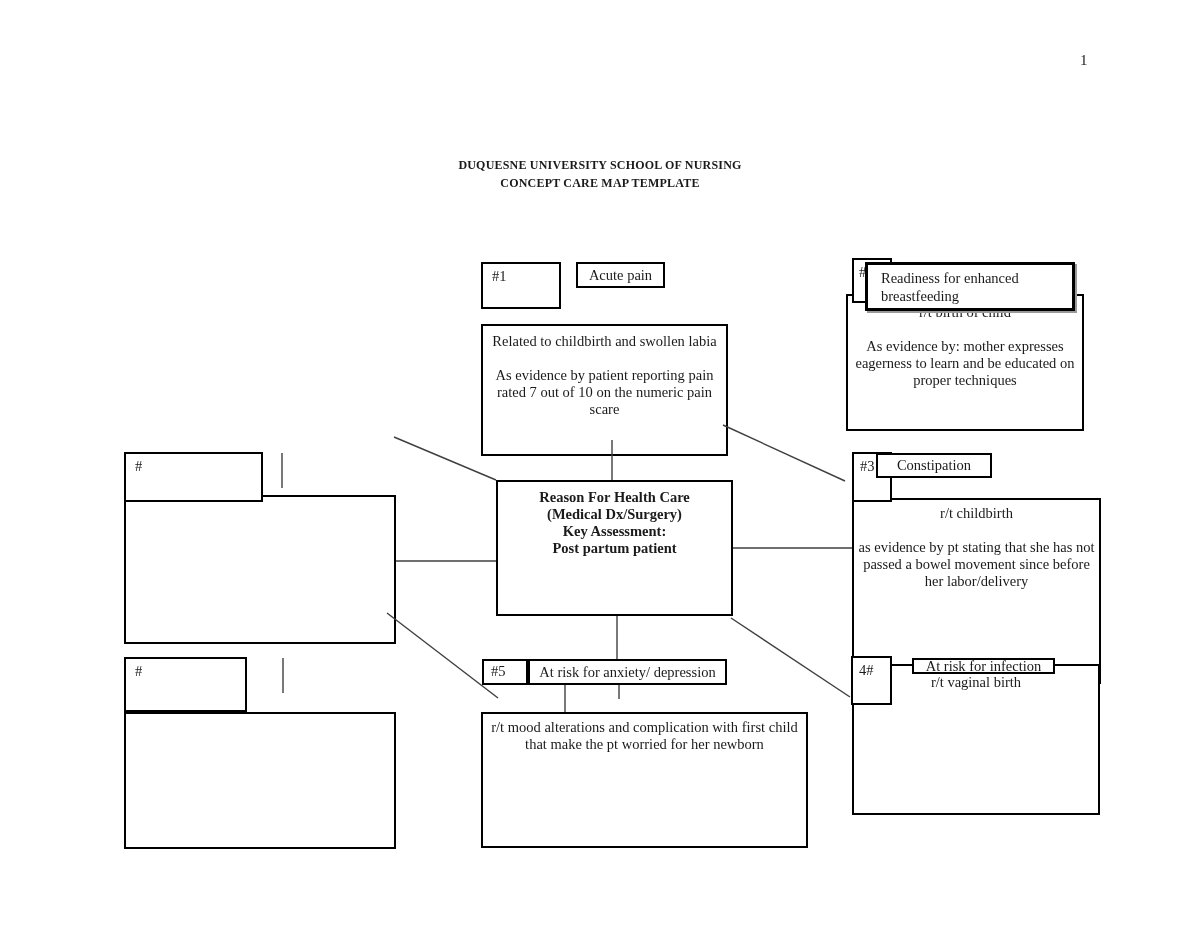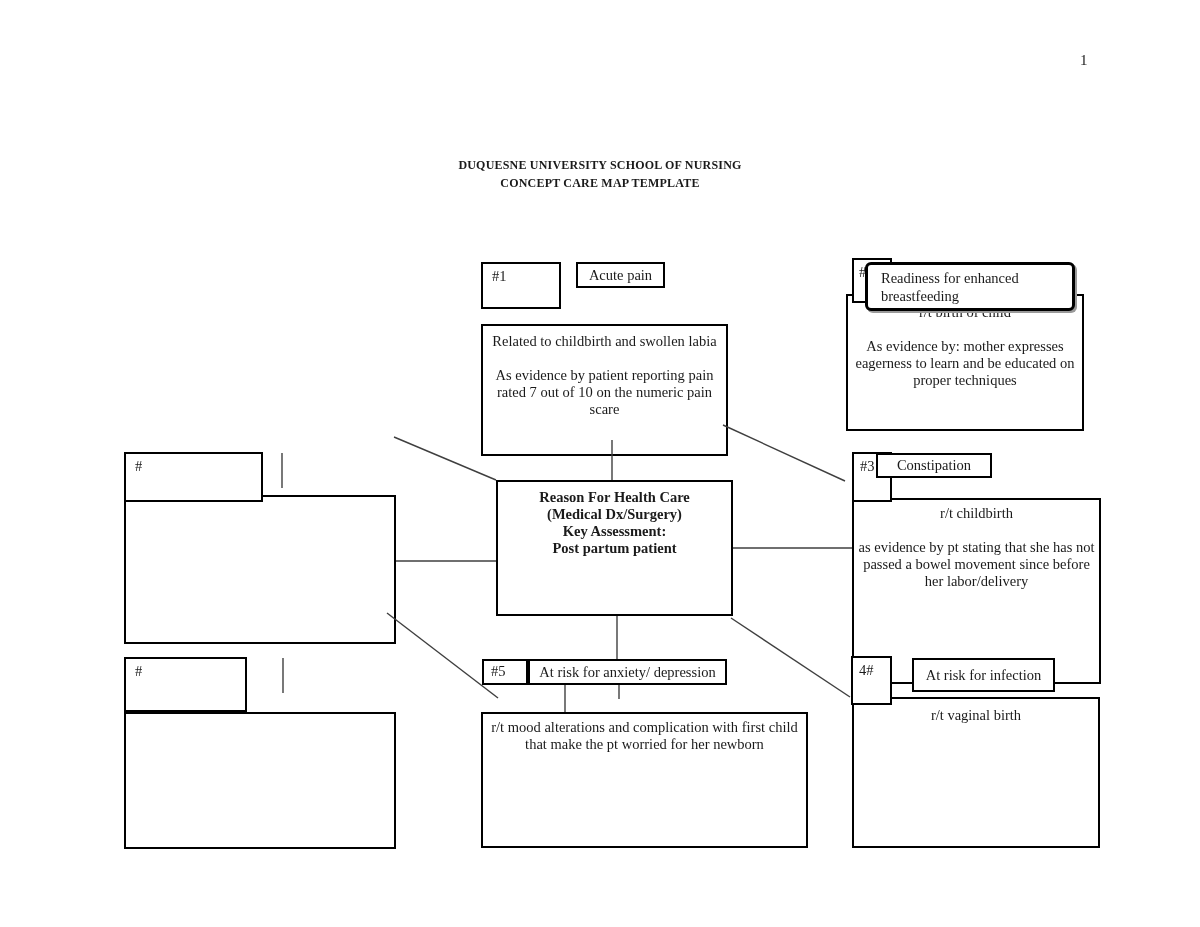--- a/index.html
+++ b/index.html
@@ -30,21 +30,21 @@
   .numbox{z-index:3;padding:4px 0 0 9px;}
   .labelbox{
     z-index:4;display:flex;align-items:center;justify-content:center;
     text-align:center;
   }
   .bodybox{z-index:1;text-align:center;white-space:pre-line;padding:0 2px;}
   .shadowed{
     border-width:3px;
     box-shadow:2px 2px 0 #9a9a9a;
     display:block;text-align:left;
-    padding:4px 6px 0 13px;line-height:18px;white-space:normal;border-radius:6px;
+    padding:4px 6px 0 13px;line-height:18px;white-space:normal;
   }
   svg.connectors{position:absolute;left:0;top:0;z-index:2;}
   svg.connectors line{stroke:#3f3f3f;stroke-width:1.4;}
 </style>
 </head>
 <body>
 
 <div id="canvas">
 
   <div class="pagenum">1</div>
@@ -93,16 +93,16 @@
 as evidence by pt stating that she has not passed a bowel movement since before her labor/delivery</div>
 
   <div class="box numbox" style="left:124px;top:657px;width:123px;height:55px;">#</div>
   <div class="box bodybox" style="left:124px;top:712px;width:272px;height:137px;"></div>
 
   <div class="box numbox" style="left:482px;top:659px;width:46px;height:26px;padding-top:2px;padding-left:7px;">#5</div>
   <div class="box labelbox" style="left:528px;top:659px;width:199px;height:26px;">At risk for anxiety/ depression</div>
   <div class="box bodybox" style="left:481px;top:712px;width:327px;height:136px;padding-top:5px;">r/t mood alterations and complication with first child that make the pt worried for her newborn</div>
 
   <div class="box numbox" style="left:851px;top:656px;width:41px;height:49px;padding-left:6px;">4#</div>
-  <div class="box labelbox" style="left:912px;top:658px;width:143px;height:34px;">At risk for infection</div>
-  <div class="box bodybox" style="left:852px;top:697px;width:248px;height:151px;padding-top:8px;">r/t vaginal birth</div>
+  <div class="box labelbox" style="left:912px;top:658px;width:143px;height:16px;">At risk for infection</div>
+  <div class="box bodybox" style="left:852px;top:664px;width:248px;height:151px;padding-top:8px;">r/t vaginal birth</div>
 
 </div>
 
 </body></html>

